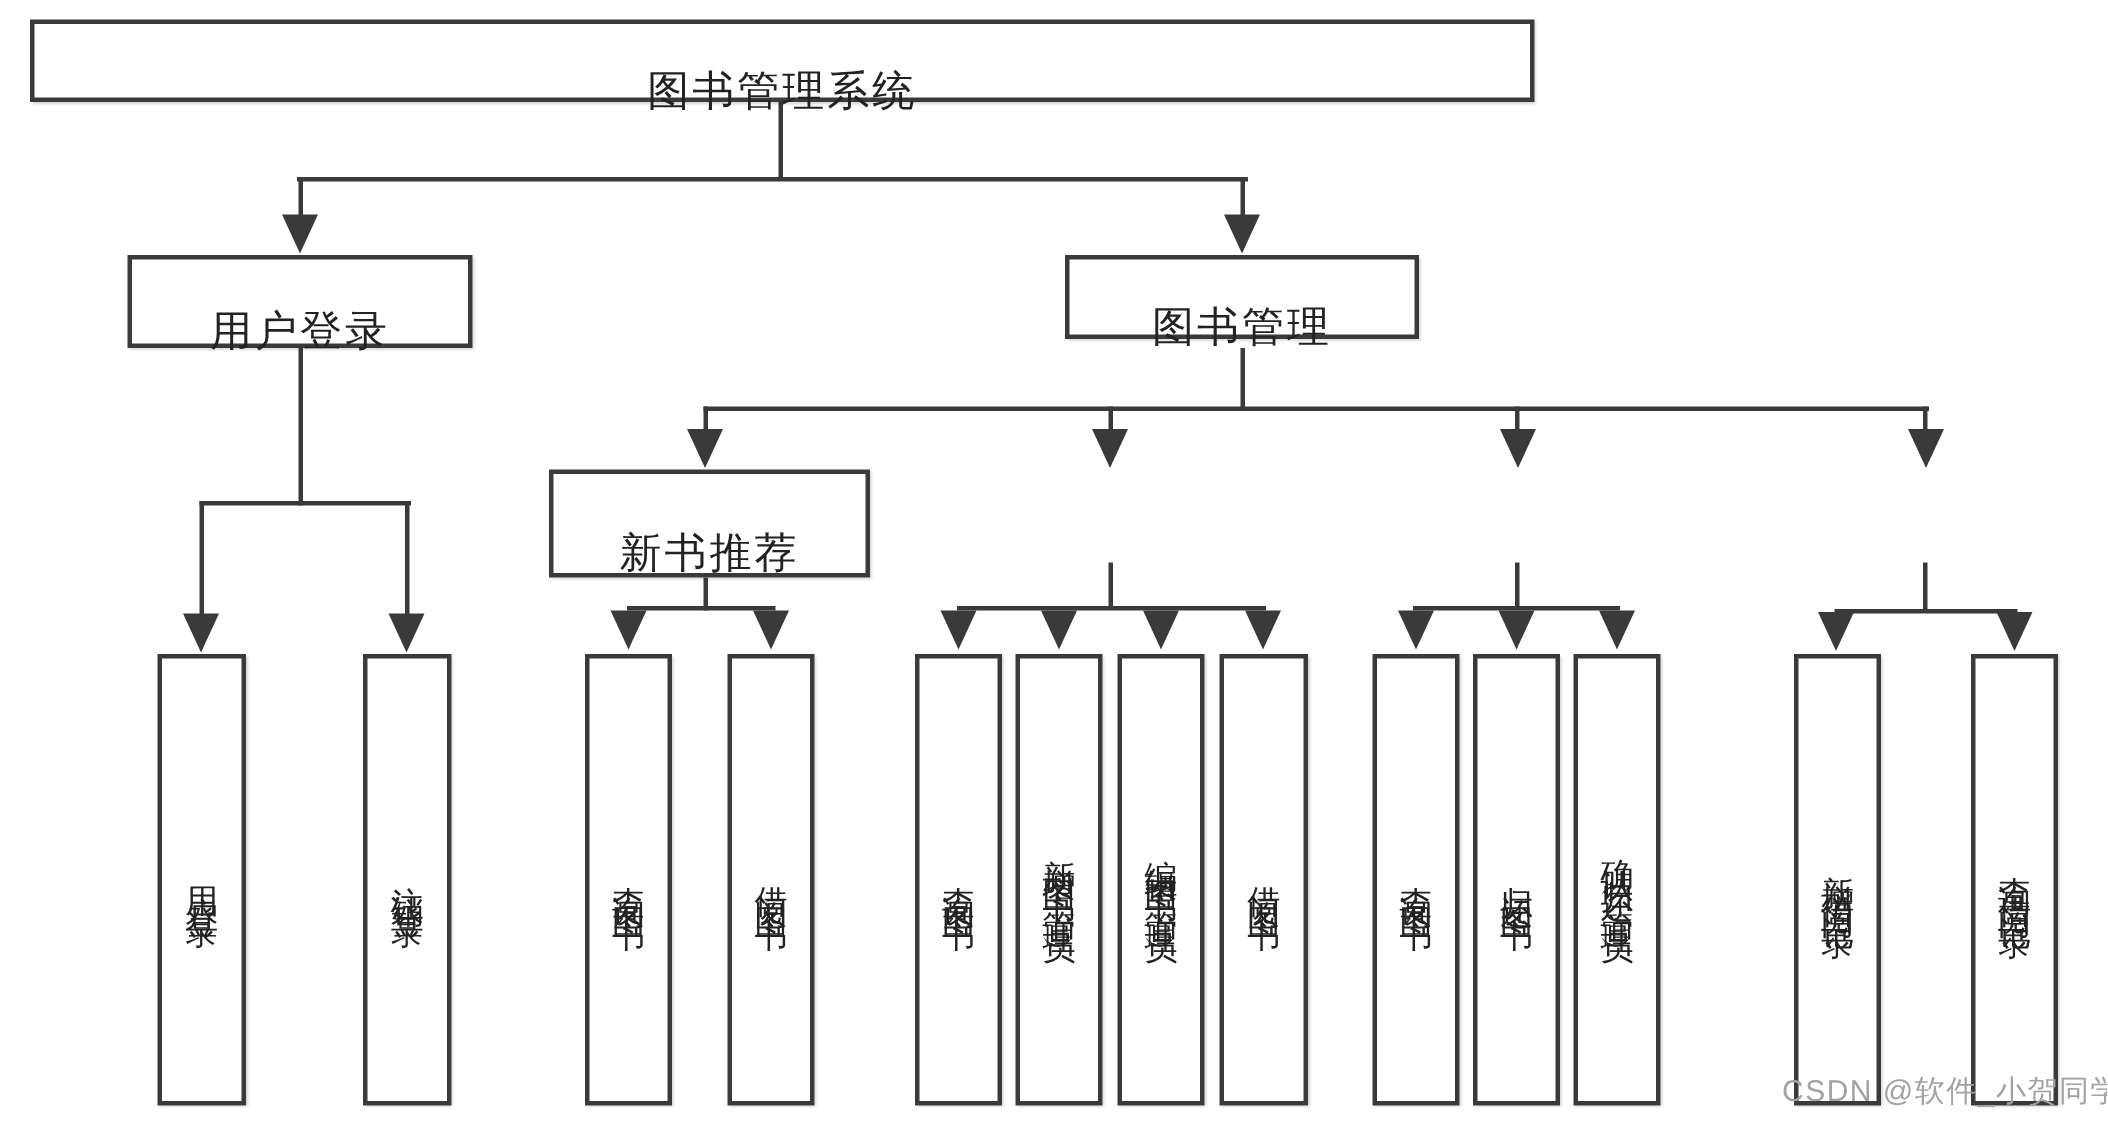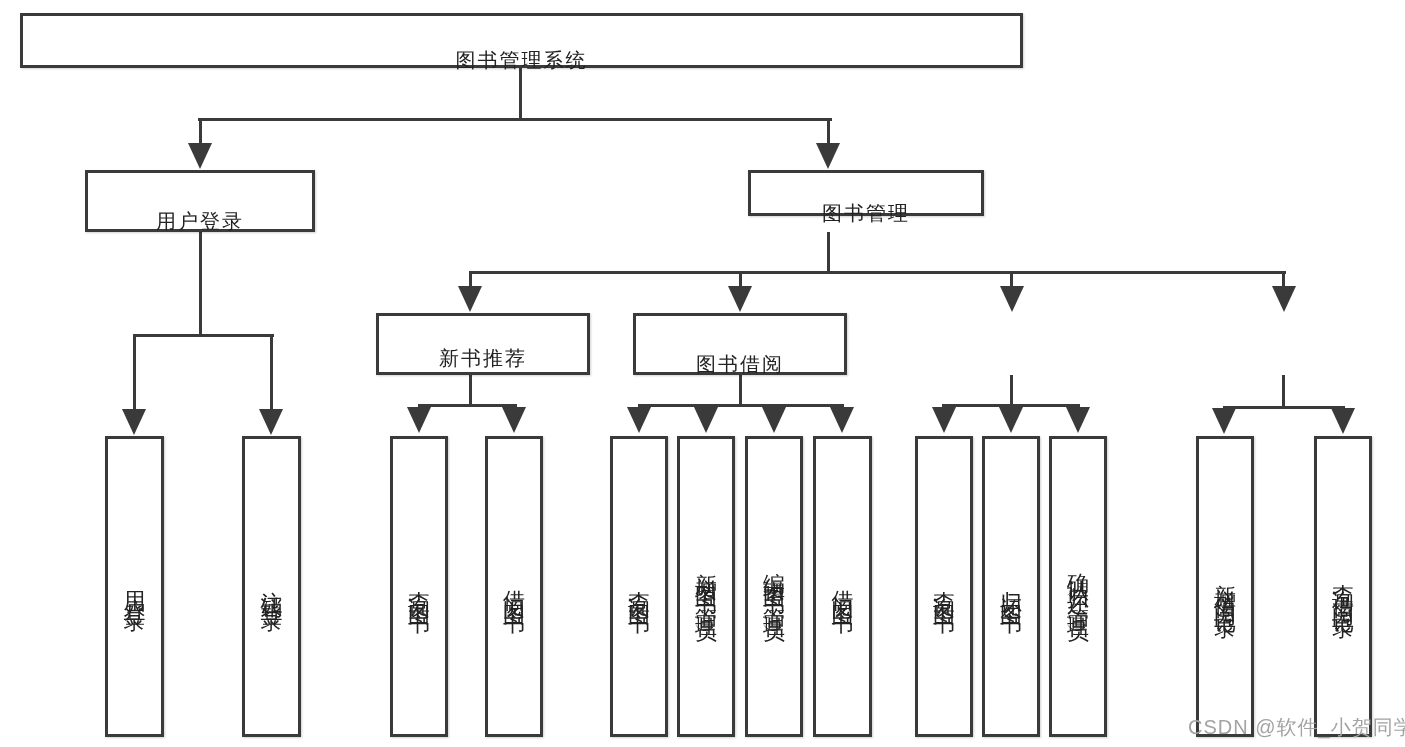--- a/index.html
+++ b/index.html
@@ -17,21 +17,21 @@
     color:var(--text);
   }
   .node{
     position:absolute;
     background:var(--box-bg);
     border:3px solid var(--line);
     box-sizing:border-box;
     display:flex;align-items:center;justify-content:center;
     box-shadow:1px 1px 2px rgba(0,0,0,0.18);
   }
-  .hlabel{font-size:20px;letter-spacing:2px;white-space:nowrap;margin-top:40px;}
+  .hlabel{font-size:28px;letter-spacing:2px;white-space:nowrap;margin-top:40px;}
   .vtext{
     writing-mode:vertical-lr;
     text-orientation:mixed;
     font-size:22px;
     letter-spacing:7px;
     line-height:1;
   }
   .hline,.vline{position:absolute;background:var(--line);}
   .hline{height:3px;}
   .vline{width:3px;}
@@ -99,29 +99,26 @@
   <div class="arrow" style="left:1212px;top:408px;"></div>
   <div class="arrow" style="left:1331px;top:408px;"></div>
 
   <div class="node" style="left:20px;top:13px;width:1003px;height:55px;">
     <span class="hlabel">图书管理系统</span>
   </div>
 
   <div class="node" style="left:85px;top:170px;width:230px;height:62px;">
     <span class="hlabel">用户登录</span>
   </div>
-  <div class="node" style="left:748px;top:170px;width:236px;height:46px;">
+  <div class="node" style="left:710px;top:170px;width:236px;height:56px;">
     <span class="hlabel">图书管理</span>
   </div>
 
-  <div class="node" style="left:376px;top:313px;width:214px;height:62px;align-items:flex-end;">
+  <div class="node" style="left:366px;top:313px;width:214px;height:72px;">
     <span class="hlabel">新书推荐</span>
-  </div>
-  <div class="node" style="left:633px;top:313px;width:214px;height:62px;">
-    <span class="hlabel">图书借阅</span>
   </div>
 
   <div class="node" style="left:105px;top:436px;width:59px;height:301px;">
     <span class="vtext">用户登录</span>
   </div>
   <div class="node" style="left:242px;top:436px;width:59px;height:301px;">
     <span class="vtext">注销登录</span>
   </div>
 
   <div class="node" style="left:390px;top:436px;width:58px;height:301px;">

